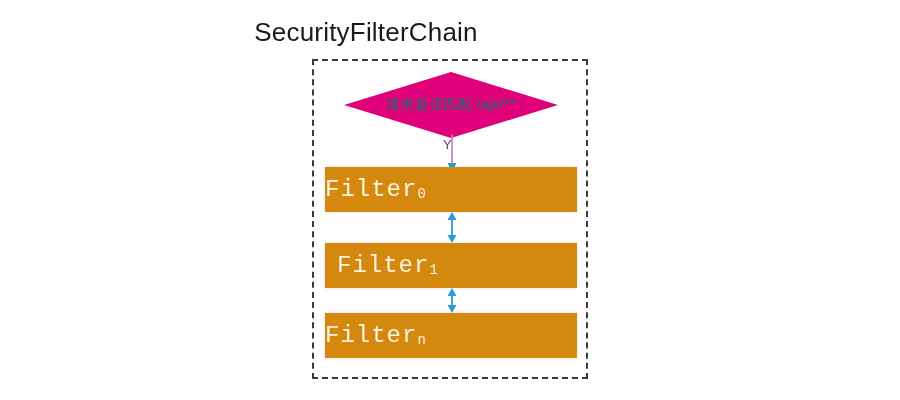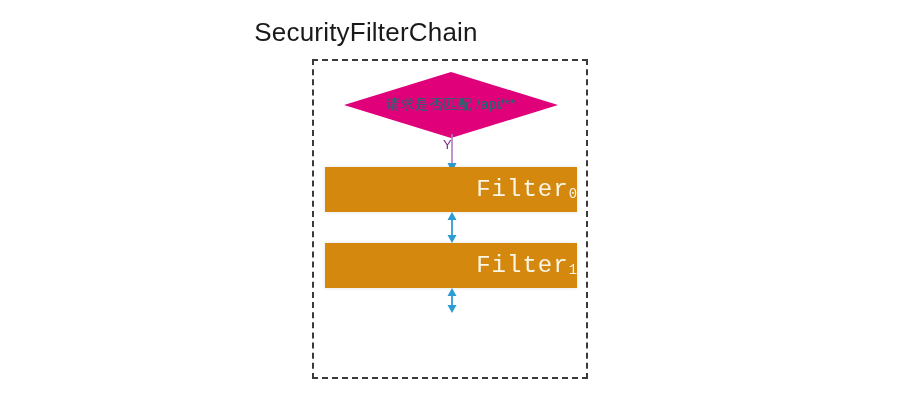--- a/index.html
+++ b/index.html
@@ -102,40 +102,40 @@
   
   .filter-box {
     position: absolute;
     left: 325px;
     width: 252px;
     height: 45px;
     background: #d4880e;
     box-shadow: 0 0 4px rgba(0,0,0,0.12);
     display: flex;
     align-items: center;
-    justify-content: flex-end;
+    justify-content: flex-start;
     box-sizing: border-box;
   }
   .filter-label {
     font-family: "Liberation Mono", "DejaVu Sans Mono", monospace;
     font-size: 24px;
     color: #faf5e4;
     letter-spacing: 1px;
     line-height: 1;
     white-space: nowrap;
   }
   .filter-label sub {
     font-size: 0.58em;
     vertical-align: baseline;
     position: relative;
     bottom: -0.18em;
     letter-spacing: 0;
   }
   #filter-box-0 { top: 167px; }
-  #filter-box-1 { top: 243px; }
+  #filter-box-1 { top: 243px; padding-left: 12px; }
   #filter-box-n { top: 313px; }
 
   
   .bidir-edge {
     position: absolute;
     left: 444px;
     width: 16px;
   }
   .bidir-edge svg { display: block; }
   #edge-0-1 { top: 212px; height: 31px; }
@@ -182,14 +182,17 @@
   </div>
 
   <div class="bidir-edge" id="edge-1-n">
     <svg width="16" height="25" viewBox="0 0 16 25">
       <line x1="8" y1="5" x2="8" y2="20" stroke="#2b9dd4" stroke-width="1.8"></line>
       <polygon points="8,0 3.5,8 12.5,8" fill="#2b9dd4"></polygon>
       <polygon points="8,25 3.5,17 12.5,17" fill="#2b9dd4"></polygon>
     </svg>
   </div>
 
+  <div class="filter-box" id="filter-box-n">
+    <span class="filter-label"><span>Filter</span><sub>n</sub></span>
+  </div>
 
 </div>
 
 </body></html>

